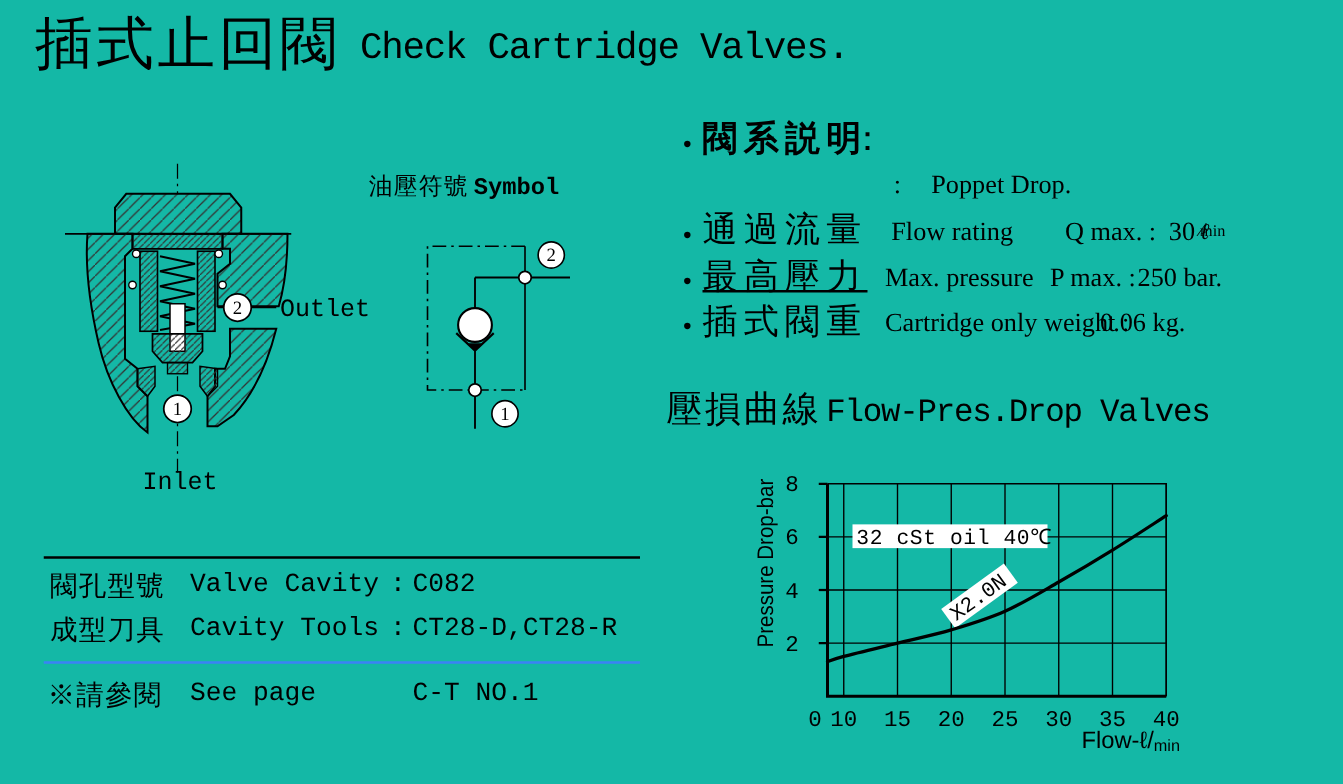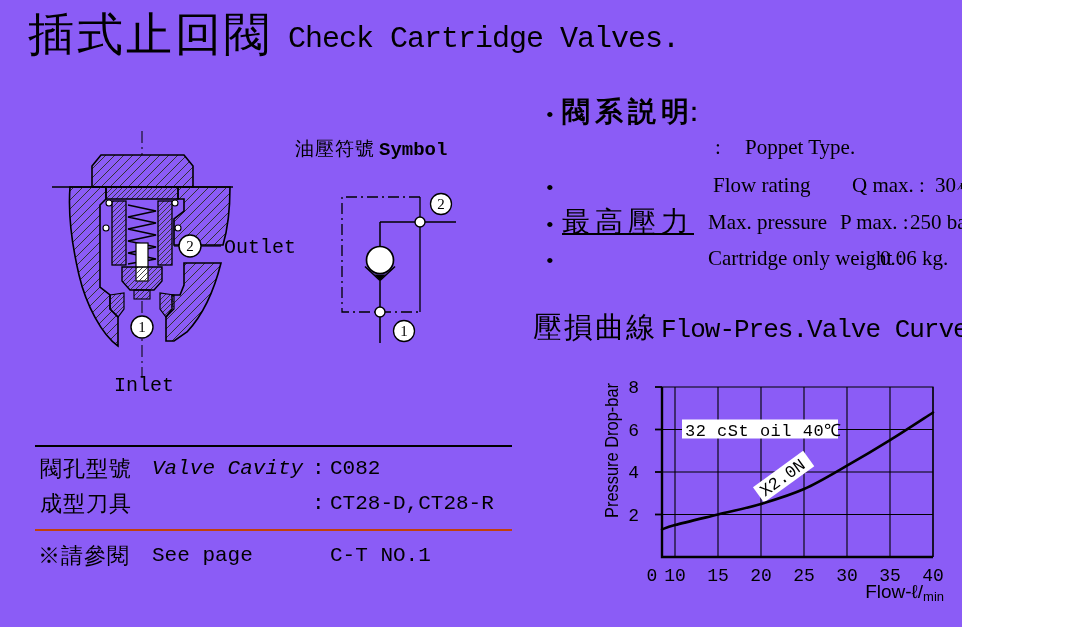--- a/index.html
+++ b/index.html
@@ -1,16 +1,16 @@
 <!DOCTYPE html>
 <html><head>
 <meta charset="utf-8">
 <style>
   html,body{margin:0;padding:0;background:#fff;}
-  .page{position:relative;width:962px;height:627px;background:#8b5cf6;color:#000;
+  .page{position:relative;width:1074px;height:627px;background:#14b8a6;color:#000;
         font-family:"Liberation Serif","DejaVu Serif",serif;overflow:hidden;}
   .abs{position:absolute;}
   
   .t-zh{position:absolute;left:28px;top:4px;font-size:46px;letter-spacing:3px;color:#000;}
   .t-en{position:absolute;left:288px;top:22px;font-size:30px;
         font-family:"Liberation Mono","DejaVu Sans Mono",monospace;letter-spacing:-1px;}
   
   .sym-title{position:absolute;left:295px;top:136px;white-space:nowrap;}
   .sym-title .zh{font-size:19px;letter-spacing:1px;}
   .sym-title .en{font-size:19px;font-family:"Liberation Mono","DejaVu Sans Mono",monospace;font-weight:bold;}
@@ -25,21 +25,21 @@
   .u-sl{font-size:16px;}
   .u-s{font-size:13px;position:relative;top:2px;}
   
   .sec2{position:absolute;left:533px;top:308px;white-space:nowrap;}
   .sec2 .zh{font-size:29px;letter-spacing:2px;margin-top:14px;}
   .sec2 .en{font-size:26px;font-family:"Liberation Mono","DejaVu Sans Mono",monospace;letter-spacing:-1px;}
   
   #chart{position:absolute;left:582px;top:366px;width:492px;height:261px;}
   
   .vtable{position:absolute;left:35px;top:445px;width:477px;height:82px;
-          border-top:2px solid #000;border-bottom:2px solid #c2410c;}
+          border-top:2px solid #000;border-bottom:2px solid #3b82f6;}
   .trow{position:absolute;left:0;width:477px;height:34px;white-space:nowrap;}
   .trow span{position:absolute;top:0;}
   .tzh{font-size:22px;letter-spacing:1px;line-height:32px;}
   .tmono{font-size:21px;font-family:"Liberation Mono","DejaVu Sans Mono",monospace;line-height:32px;}
   .note-row{position:absolute;left:35px;top:540px;width:477px;height:34px;white-space:nowrap;}
   .note-row span{position:absolute;top:0;}
   svg text{fill:#000;}
 </style>
 </head>
 <body>
@@ -120,50 +120,52 @@
   </svg>
 
   <div class="specs">
     <div class="srow" style="top:3px;">
       <span class="bullet" style="left:13px;top:4px;">•</span>
       <span class="zh28" style="left:29px;font-weight:bold;">閥系説明</span>
       <span class="zh28" style="left:147px;">：</span>
     </div>
     <div class="srow" style="top:38px;">
       <span class="en21" style="left:182px;">:</span>
-      <span class="en21" style="left:212px;">Poppet Type.</span>
+      <span class="en21" style="left:212px;">Poppet Drop.</span>
     </div>
     <div class="srow" style="top:76px;">
       <span class="bullet" style="left:13px;top:4px;">•</span>
+      <span class="zh28" style="left:29px;">通過流量</span>
       <span class="en21" style="left:180px;">Flow rating</span>
       <span class="en21" style="left:319px;">Q max. :</span>
       <span class="en21" style="left:402px;">30</span>
       <span class="en21" style="left:427px;">
           <span class="u-l">ℓ</span>
           <span class="u-sl">⁄</span>
           <span class="u-s">min</span>
         </span>
     </div>
     <div class="srow" style="top:113px;">
       <span class="bullet" style="left:13px;top:4px;">•</span>
       <span class="zh28" style="left:29px;text-decoration:underline;">最高壓力</span>
       <span class="en21" style="left:175px;">Max. pressure</span>
       <span class="en21" style="left:307px;">P max. :</span>
       <span class="en21" style="left:377px;">250 bar.</span>
     </div>
     <div class="srow" style="top:149px;">
       <span class="bullet" style="left:13px;top:4px;">•</span>
+      <span class="zh28" style="left:29px;">插式閥重</span>
       <span class="en21" style="left:175px;">Cartridge only weight :</span>
       <span class="en21" style="left:347px;">0.06 kg.</span>
     </div>
   </div>
 
   <div class="sec2">
     <span class="zh">壓損曲線</span>
-    <span class="en">Flow-Pres.Valve Curve</span>
+    <span class="en">Flow-Pres.Drop Valves</span>
   </div>
 
   <div id="chart"><svg width="492" height="261" viewBox="0 0 492 261">
         <g stroke="#000" stroke-width="1.1">
           <line x1="93" y1="21" x2="93" y2="191"></line>
           <line x1="136" y1="21" x2="136" y2="191"></line>
           <line x1="179" y1="21" x2="179" y2="191"></line>
           <line x1="222" y1="21" x2="222" y2="191"></line>
           <line x1="265" y1="21" x2="265" y2="191"></line>
           <line x1="308" y1="21" x2="308" y2="191"></line>
@@ -203,26 +205,27 @@
           <text x="0" y="0" font-size="17" font-family="Liberation Mono, DejaVu Sans Mono, monospace">X2.0N</text>
         </g>
         <path d="M80,163.375C82.2,162.7 83.7,161.6 93.0,159.1C102.3,156.6 121.7,152.0 136.0,148.5C150.3,145.0 164.7,142.1 179.0,137.9C193.3,133.6 207.7,129.4 222.0,123.0C236.3,116.6 250.7,107.8 265.0,99.6C279.3,91.5 293.7,83.0 308.0,74.1C322.3,65.3 343.8,51.1 351.0,46.5" stroke="#000" stroke-width="2.6" fill="none" stroke-linecap="round"></path>
         <text transform="translate(36,152) rotate(-90)" font-size="18" font-family="Liberation Sans, DejaVu Sans, sans-serif" textLength="135" lengthAdjust="spacingAndGlyphs">Pressure Drop-bar</text>
         <text x="362" y="232" text-anchor="end" font-size="19" font-family="Liberation Sans, DejaVu Sans, sans-serif"><tspan>Flow-ℓ/</tspan><tspan font-size="13" dy="3">min</tspan></text>
       </svg></div>
 
   <div class="vtable">
     <div class="trow" style="top:6px;">
       <span class="tzh" style="left:5px;">閥孔型號</span>
-      <span class="tmono" style="left:117px;font-style:italic;">Valve Cavity</span>
+      <span class="tmono" style="left:117px;">Valve Cavity</span>
       <span class="tmono" style="left:277px;">:</span>
       <span class="tmono" style="left:295px;">C082</span>
     </div>
     <div class="trow" style="top:41px;">
       <span class="tzh" style="left:5px;">成型刀具</span>
+      <span class="tmono" style="left:117px;">Cavity Tools</span>
       <span class="tmono" style="left:277px;">:</span>
       <span class="tmono" style="left:295px;">CT28-D,CT28-R</span>
     </div>
   </div>
   <div class="note-row">
     <span class="tzh" style="left:3px;">※請參閱</span>
     <span class="tmono" style="left:117px;">See page</span>
     <span class="tmono" style="left:295px;">C-T NO.1</span>
   </div>
 

